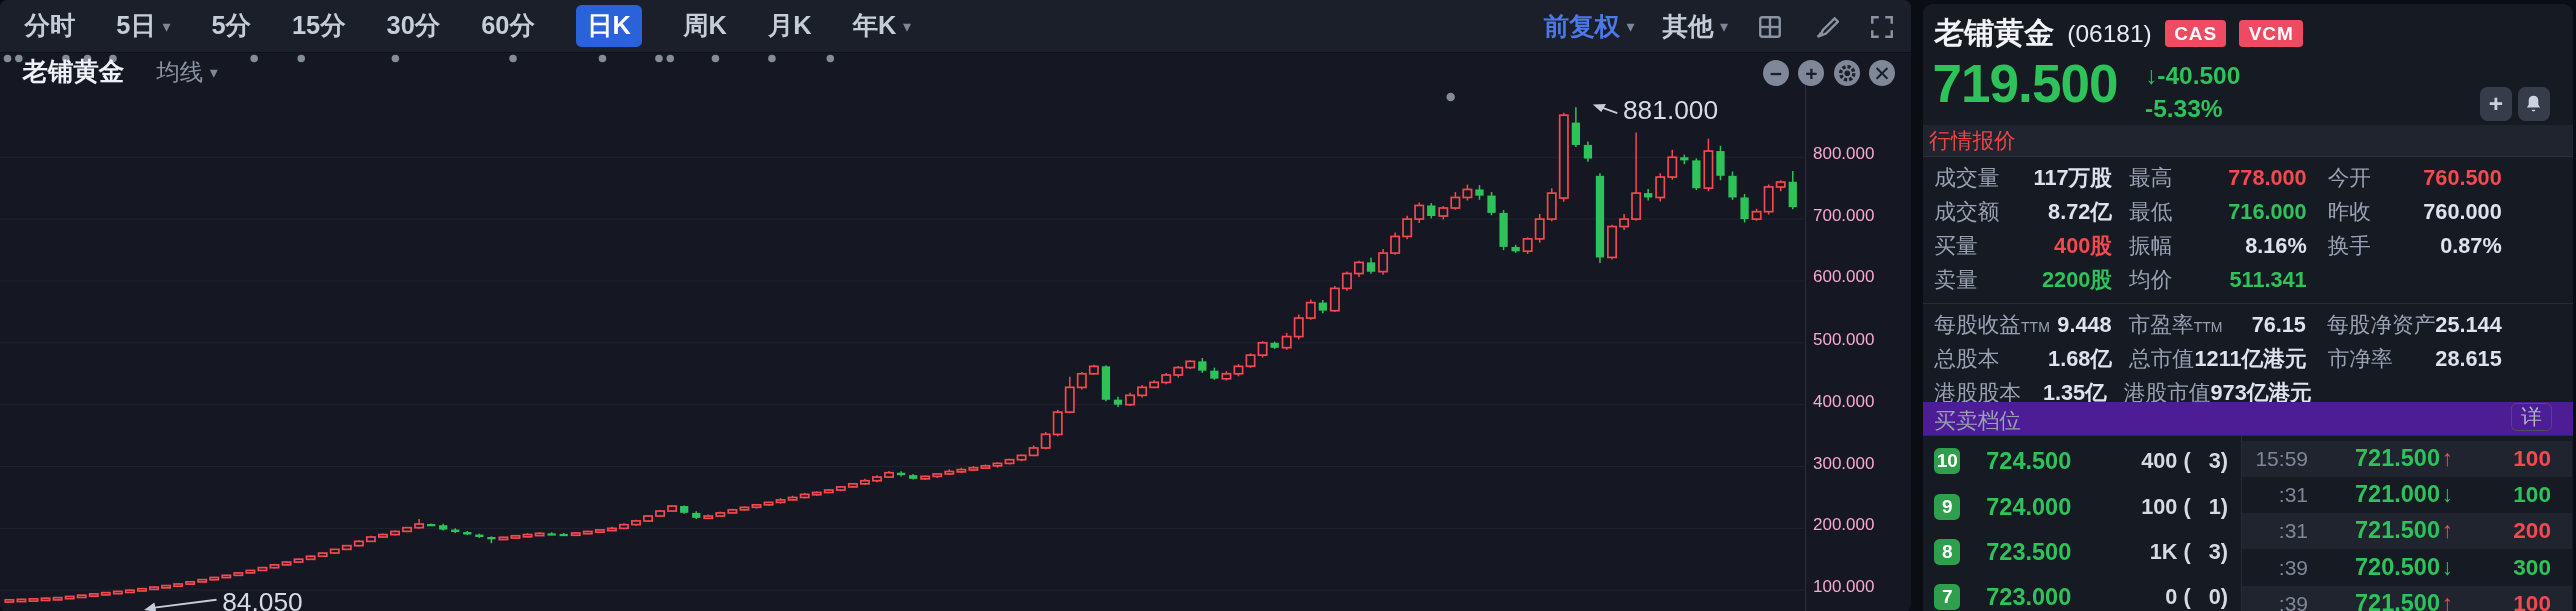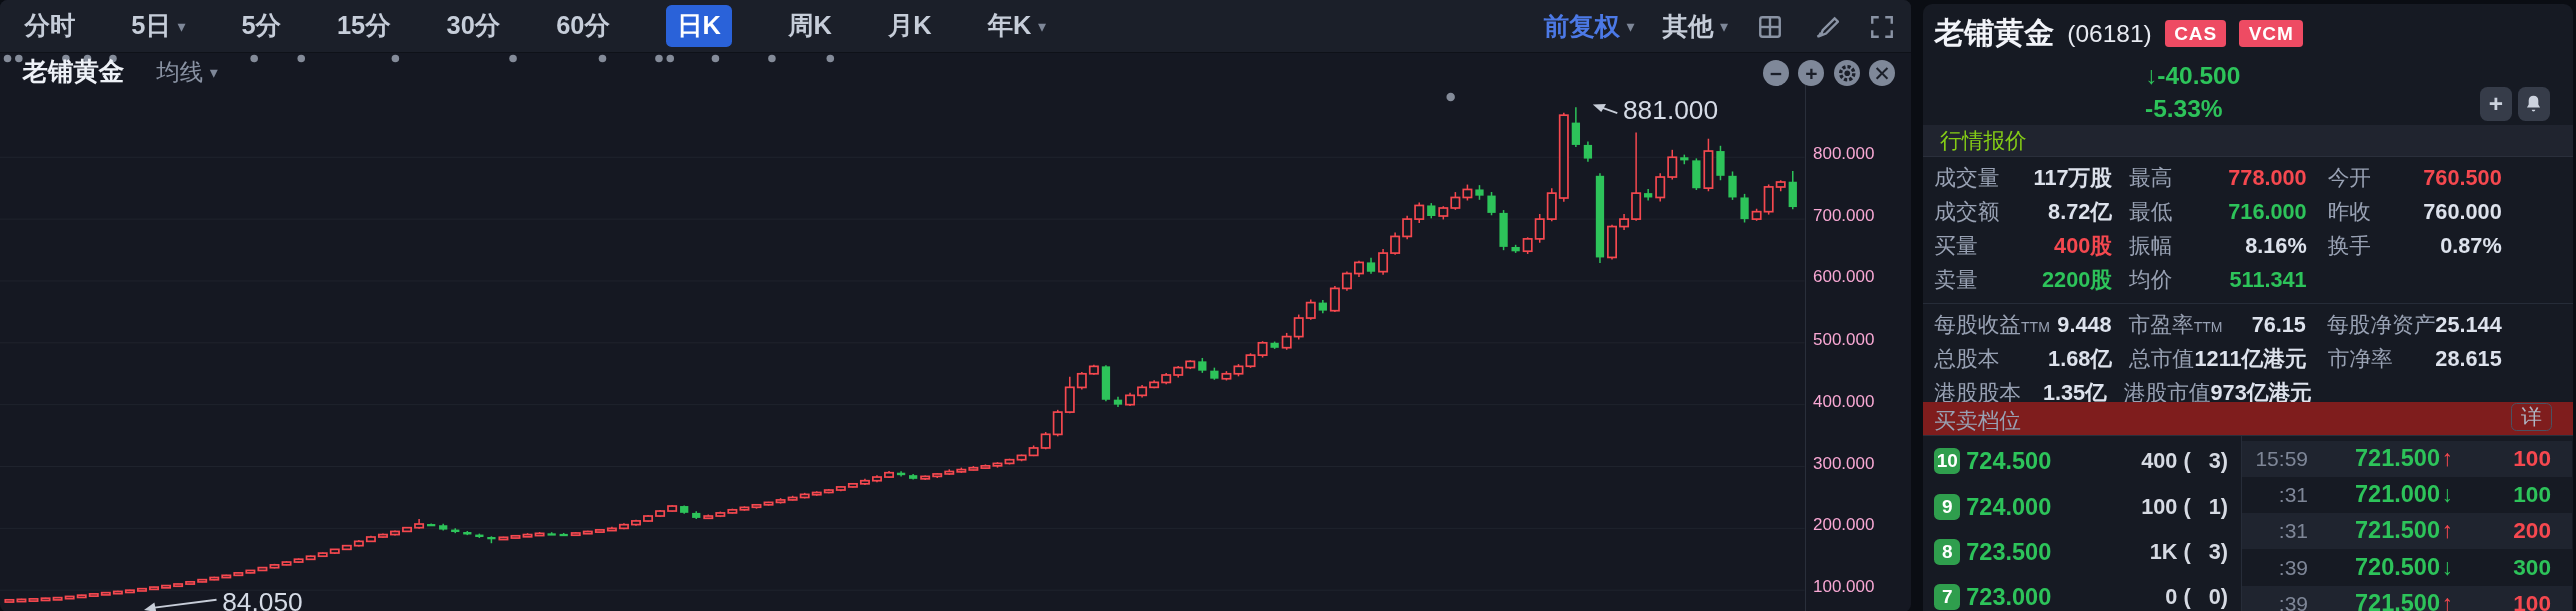--- a/index.html
+++ b/index.html
@@ -2,21 +2,21 @@
 <html style="font-size:15px"><head>
 <meta charset="utf-8">
 <style>
   * { margin:0; padding:0; box-sizing:border-box; }
   html,body { width:2576px; height:612px; background:#0a0d13; font-family:"Liberation Sans","DejaVu Sans",sans-serif; overflow:hidden; }
   .stage { position:relative; width:2576px; height:612px; }
 
   
   .chart-panel { position:absolute; left:0; top:0; width:1911px; height:612px; background:#151822; border-radius:7.5px; overflow:hidden; }
   .toolbar { position:absolute; left:0; top:0; width:100%; height:53px; background:#1b1f29; border-bottom:0.9px solid #0e1118; display:flex; align-items:center; }
-  .tb-left { display:flex; align-items:center; gap:56px; padding-left:24.5px; }
+  .tb-left { display:flex; align-items:center; gap:41px; padding-left:24.5px; }
   .tb-item { color:#c6cdd9; font-size:25.4px; font-weight:700; cursor:pointer; display:flex; align-items:center; white-space:nowrap; }
   .tb-item.sel { background:#2a62d9; color:#ffffff; border-radius:5.6px; padding:3.8px 11.3px; }
   .caret { font-size:16px; color:#7e8798; margin-left:6.6px; }
   .tb-right { position:absolute; right:15px; top:0; height:53px; display:flex; align-items:center; gap:28px; }
   .tb-item.active { color:#4c79e6; }
   .tb-icon { width:28px; height:28px; display:flex; align-items:center; justify-content:center; cursor:pointer; }
   .tb-icon svg { stroke:#8a93a4; fill:none; stroke-width:2.2; }
 
   .subtitle { position:absolute; left:22.6px; top:55px; display:flex; align-items:center; gap:32px; z-index:3; }
   .sub-name { color:#eef1f7; font-size:25.4px; font-weight:700; }
@@ -36,40 +36,40 @@
   .stock-code { color:#e7eaf1; font-size:24.5px; }
   .badge { background:#ee4b63; color:#fff; font-size:19px; font-weight:700; border-radius:3.8px; padding:2.8px 9.4px; letter-spacing:0.9px; }
   .price-big { position:absolute; left:9.4px; top:49px; color:#2dc35a; font-size:53px; font-weight:700; letter-spacing:-0.9px; }
   .chg-line { position:absolute; left:222px; top:58px; color:#2dc35a; font-size:24.5px; font-weight:700; display:flex; align-items:center; }
   .pct-line { position:absolute; left:222px; top:91px; color:#2dc35a; font-size:24.5px; font-weight:700; }
   .panel-btns { position:absolute; left:557px; top:83px; display:flex; gap:5.6px; }
   .pbtn { width:32px; height:34px; background:#363c49; border-radius:7.5px; color:#ccd2de; display:flex; align-items:center; justify-content:center; font-size:24.5px; font-weight:700; cursor:pointer; }
   .pbtn svg { fill:#ccd2de; }
 
   .sec-header { position:absolute; left:0; width:650px; height:32px; background:#20242f; border-bottom:0.9px solid #2a2f3b; display:flex; align-items:center; }
-  .sec-title { color:#84cc16; font-size:21.7px; padding-left:17px; }
+  .sec-title { color:#ef4444; font-size:21.7px; padding-left:6px; }
 
   .qrow { position:absolute; left:0; width:590px; height:34px; display:flex; align-items:center; padding:0 11.3px; }
   .qcell { display:flex; justify-content:space-between; align-items:baseline; }
   .qc1 { width:194px; } .qc2 { width:194px; margin-left:17px; } .qc3 { width:190px; margin-left:21px; }
   .qlabel { color:#98a1b3; font-size:21.7px; white-space:nowrap; }
   .qlabel .sub { font-size:14px; }
   .qvalue { font-size:21.7px; font-weight:700; white-space:nowrap; }
   .v-white { color:#dde2ec; } .v-red { color:#f5484f; } .v-green { color:#2dc35a; }
   .hdiv { position:absolute; left:0; width:650px; height:0.9px; background:#262c38; }
 
   .vdiv { position:absolute; left:318px; top:398px; width:0.9px; height:210px; background:#262c38; }
-  .bottom-header { position:absolute; left:0; top:398px; width:650px; height:34px; background:#7f1d1d; border-bottom:0.9px solid #2a2f3b; }
+  .bottom-header { position:absolute; left:0; top:398px; width:650px; height:34px; background:#4c1d95; border-bottom:0.9px solid #2a2f3b; }
   .bh-left { position:absolute; left:11.3px; top:4.7px; color:#98a1b3; font-size:21.7px; }
   .bh-right { position:absolute; left:330px; top:4.7px; color:#98a1b3; font-size:21.7px;margin-top:44px; }
   .detail-btn { position:absolute; left:588px; top:0.9px; width:41px; height:28px; border:0.9px solid #4a5262; border-radius:5.6px; color:#aeb6c4; font-size:21px; display:flex; align-items:center; justify-content:center; cursor:pointer; }
 
   .lvl-row { position:absolute; left:0; width:318px; height:45px; display:flex; align-items:flex-start; padding-left:11.3px; cursor:pointer; }
   .lvl-badge { width:26px; height:26px; background:#2f9e4d; border-radius:5.6px; color:#fff; font-size:19px; font-weight:700; display:flex; align-items:center; justify-content:center; }
-  .lvl-price { color:#2dc35a; font-size:23.5px; font-weight:700; margin-left:6px; }
+  .lvl-price { color:#2dc35a; font-size:23.5px; font-weight:700; margin-left:26px; }
   .lvl-size { position:absolute; right:13px; color:#d6dae3; font-size:21.7px; font-weight:700; white-space:pre; }
 
   .ts-row { position:absolute; left:319px; width:330px; height:36px; display:flex; align-items:center; }
   .ts-row.alt { background:#1f242f; }
   .ts-time { width:66px; text-align:right; color:#7e8697; font-size:21px; }
   .ts-price { position:absolute; left:113px; color:#2dc35a; font-size:23.5px; font-weight:700; }
   .ts-arrow { font-size:22.6px; font-weight:700; margin-left:1.9px; }
   .ts-vol { position:absolute; right:21px; font-size:22.6px; font-weight:700; }
   .c-red { color:#f5484f; } .c-green { color:#2dc35a; }
 </style>
@@ -488,20 +488,21 @@
       </div>
   </div>
 
   <div class="info-panel">
     <div class="name-row">
       <span class="stock-name">老铺黄金</span>
       <span class="stock-code">(06181)</span>
       <span class="badge">CAS</span>
       <span class="badge">VCM</span>
     </div>
+    <div class="price-big">719.500</div>
     <div class="chg-line">
       <span>↓</span>
         <span>-40.500</span>
     </div>
     <div class="pct-line">-5.33%</div>
     <div class="panel-btns">
       <div class="pbtn">+</div>
       <div class="pbtn">
         <svg width="21" height="21" viewBox="0 0 24 24">
             <path d="M12 3c-3.3 0-5.5 2.2-5.5 5.5V13l-2 3.5h15L17.5 13V8.5C17.5 5.2 15.3 3 12 3z"></path>

